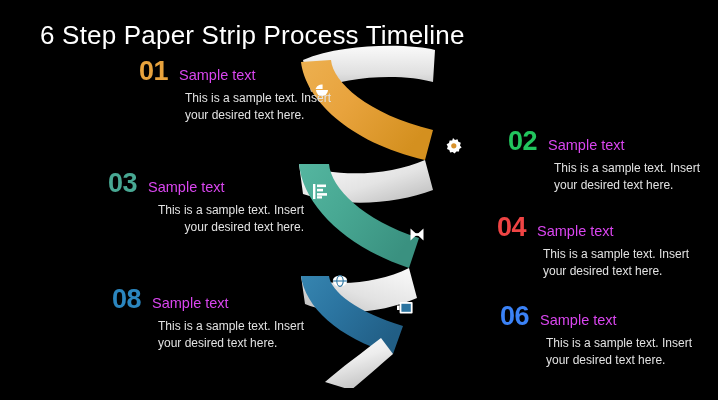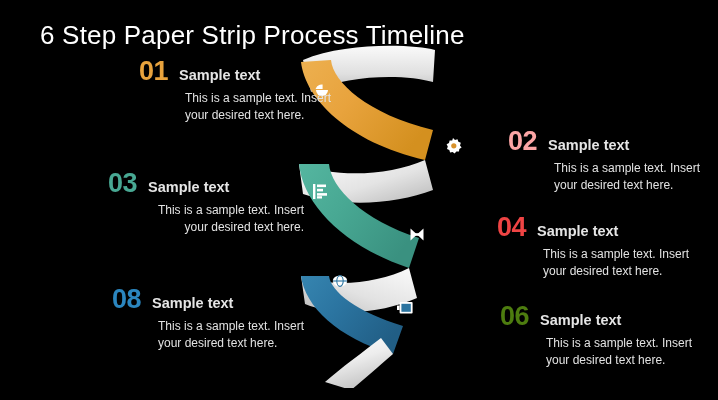--- a/index.html
+++ b/index.html
@@ -48,23 +48,23 @@
     white-space: nowrap;
   }
   .step-number {
     font-size: 27px;
     font-weight: bold;
     line-height: 1;
     letter-spacing: -0.5px;
   }
   .step-title {
     font-size: 14.5px;
-    color: #e5e5e5;
+    color: #d946ef;
     margin-left: 11px;
-    font-weight: 700;
+    font-weight: 400;
   }
   .step-desc {
     font-size: 12px;
     color: #e2e2e2;
     line-height: 1.45;
     margin-top: 5px;
     margin-left: 46px;
     width: 150px;
   }
   .step-left .step-desc { margin-left: 46px; }
@@ -186,21 +186,21 @@
   <div class="step-block step-left" id="step-1">
     <div class="step-head">
       <span class="step-number" style="color:#E8A33D">01</span>
       <span class="step-title">Sample text</span>
     </div>
     <div class="step-desc">This is a sample text. Insert your desired text here.</div>
   </div>
 
   <div class="step-block step-right" id="step-2">
     <div class="step-head">
-      <span class="step-number" style="color:#fca5a5">02</span>
+      <span class="step-number" style="color:#22c55e">02</span>
       <span class="step-title">Sample text</span>
     </div>
     <div class="step-desc">This is a sample text. Insert your desired text here.</div>
   </div>
 
   <div class="step-block step-left" id="step-3">
     <div class="step-head">
       <span class="step-number" style="color:#48A893">03</span>
       <span class="step-title">Sample text</span>
     </div>
@@ -218,19 +218,19 @@
   <div class="step-block step-left" id="step-5">
     <div class="step-head">
       <span class="step-number" style="color:#2B86BF">08</span>
       <span class="step-title">Sample text</span>
     </div>
     <div class="step-desc">This is a sample text. Insert your desired text here.</div>
   </div>
 
   <div class="step-block step-right" id="step-6">
     <div class="step-head">
-      <span class="step-number" style="color:#4d7c0f">06</span>
+      <span class="step-number" style="color:#3b82f6">06</span>
       <span class="step-title">Sample text</span>
     </div>
     <div class="step-desc">This is a sample text. Insert your desired text here.</div>
   </div>
 
 </div>
 
 </body></html>

